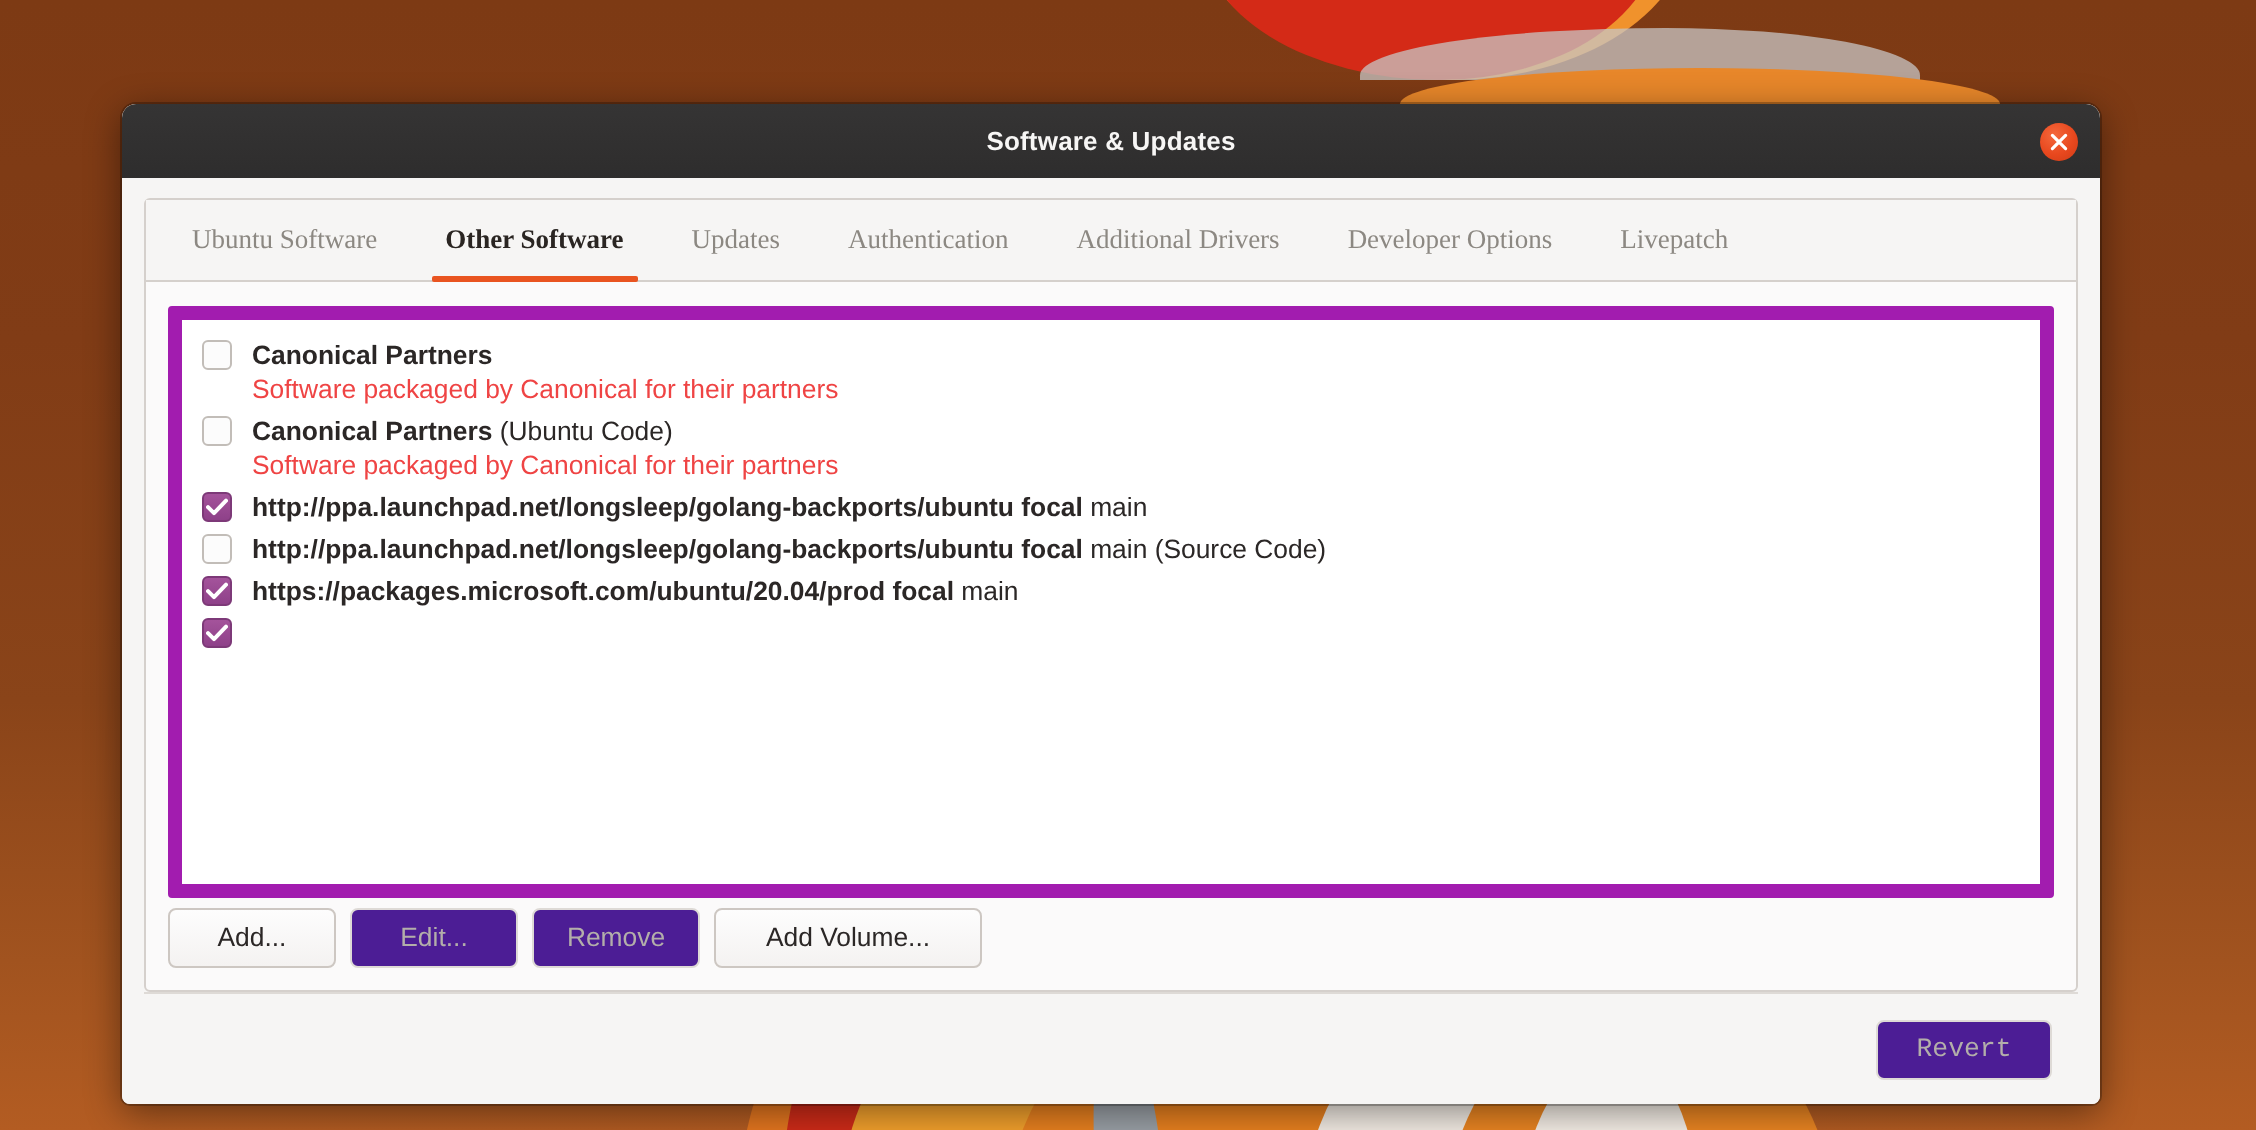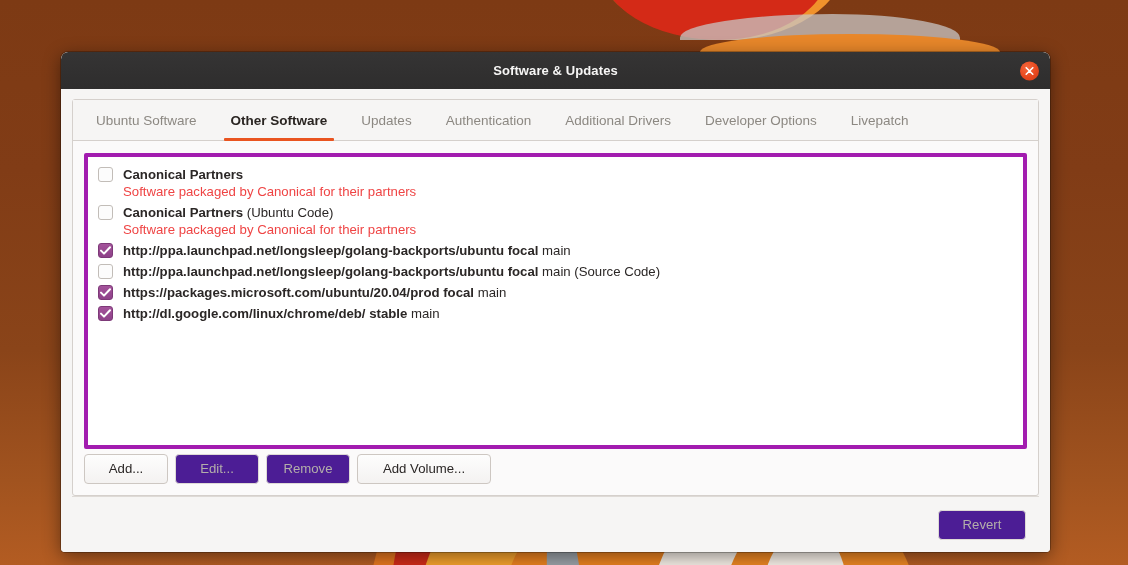--- a/index.html
+++ b/index.html
@@ -186,21 +186,21 @@
     display: flex;
     align-items: center;
     padding: 0 17px;
     font-size: 13.5px;
     color: #8c8882;
     cursor: pointer;
     position: relative;
     white-space: nowrap;
     background: none;
     border: none;
-    font-family: Liberation Sans, sans-serif;
+    font-family: Liberation Serif, serif;
   }
   .tab.active {
     color: #2a2522;
     font-weight: bold;
   }
   .tab.active::after {
     content: "";
     position: absolute;
     left: 10px; right: 10px; bottom: -1px;
     height: 3px;
@@ -213,21 +213,21 @@
     display: flex;
     flex-direction: column;
     padding: 12px 11px 11px 11px;
     min-height: 0;
   }
 
   
   #source-list {
     flex: 1;
     background: #ffffff;
-    border: 4px solid #a21caf;
+    border: 7px solid #a21caf;
     border-radius: 2px;
     padding: 6px 4px 4px 4px;
     overflow: hidden;
     min-height: 0;
   }
   .src-row {
     display: flex;
     align-items: flex-start;
     padding: 2px 6px 1px 6px;
     cursor: pointer;
@@ -294,20 +294,21 @@
   
   #footer {
     flex: none;
     height: 56px;
     display: flex;
     align-items: center;
     justify-content: flex-end;
     padding: 12px 13px;
     border-top: 1px solid #dedad6;
     background: #f6f5f4;
+    font-family: Liberation Mono, monospace;
   }
   #footer .btn { min-width: 88px; }
   #footer .btn + .btn { margin-left: 9px; }
 </style>
 </head>
 <body>
 
 <div id="desktop">
 
   <div class="wp-shape wp-top-orange"></div>
@@ -398,23 +399,20 @@
                 <div class="src-text"><span class="b">https://packages.microsoft.com/ubuntu/20.04/prod focal</span><span class="n"> main</span></div>
               </div>
             </div>
 
             <div class="src-row">
               <span class="cb checked">
                 <svg width="11" height="9" viewBox="0 0 11 9" aria-hidden="true">
                   <path d="M1 4.6 L4 7.6 L10 1.3" fill="none" stroke="#ffffff" stroke-width="2" stroke-linecap="round" stroke-linejoin="round"></path>
                 </svg>
               </span>
-              <div>
-                <div class="src-text"><span class="b">http://dl.google.com/linux/chrome/deb/ stable</span><span class="n"> main</span></div>
-              </div>
             </div>
 
           </div>
 
           <div id="list-actions">
             <button class="btn">Add...</button>
             <button class="btn disabled">Edit...</button>
             <button class="btn disabled">Remove</button>
             <button class="btn" id="add-volume-button">Add Volume...</button>
           </div>

